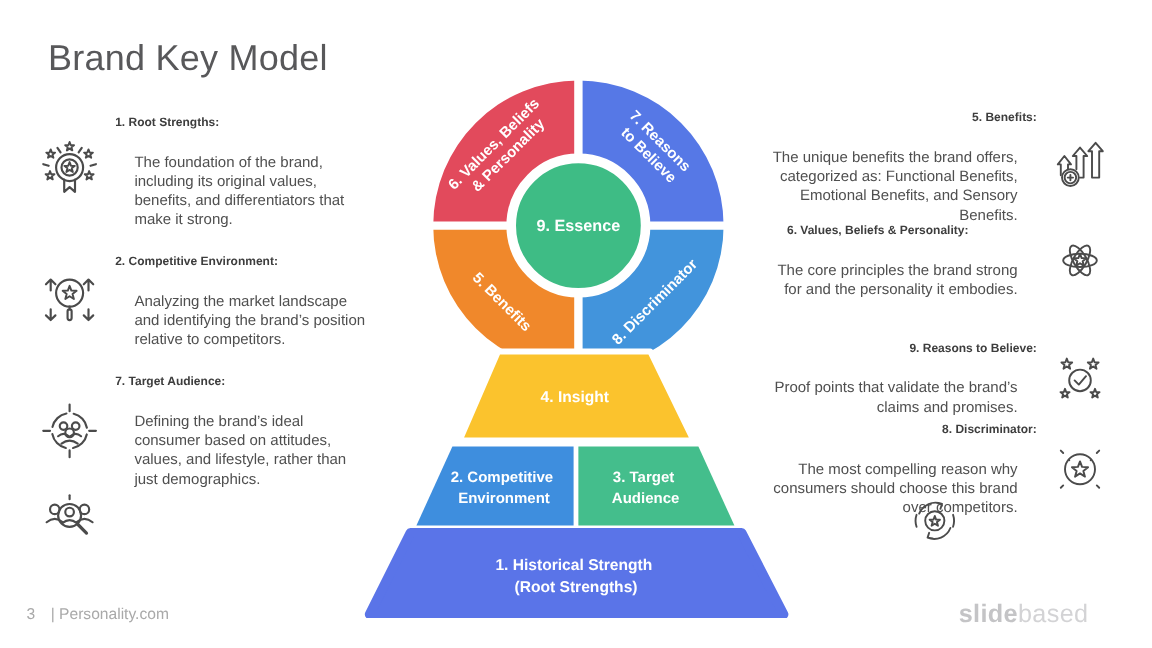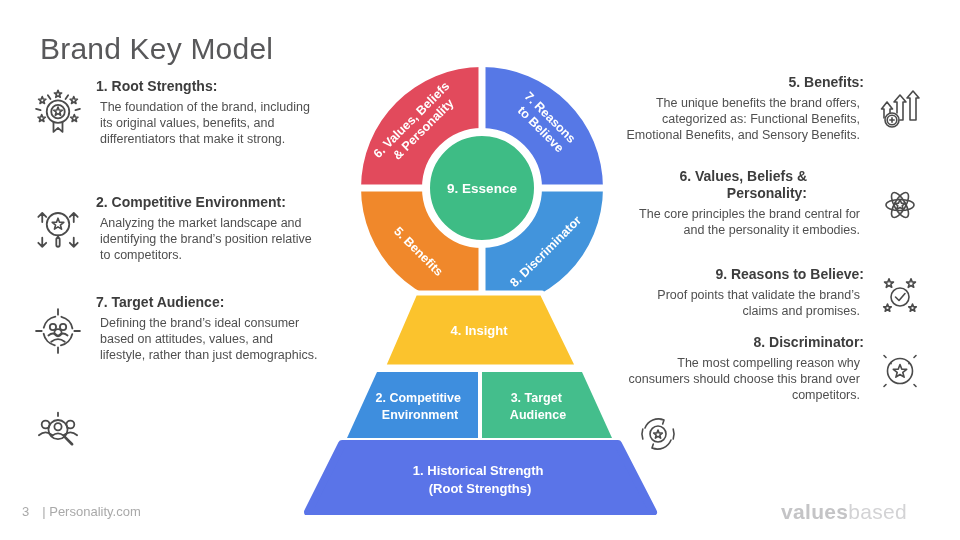--- a/index.html
+++ b/index.html
@@ -2,28 +2,28 @@
 <html><head>
 <meta charset="utf-8">
 <style>
   html,body { margin:0; padding:0; background:#fff; }
   .slide { position:relative; width:944px; height:540px; background:#ffffff; overflow:hidden;
            font-family:"Liberation Sans", sans-serif; }
   .title { position:absolute; left:40px; top:32px; font-size:30px; font-weight:500;
            color:#58585a; letter-spacing:.2px; }
 
   .item { position:absolute; display:flex; align-items:center; }
-  .item h3 { margin:0 0 3px 0; font-size:14px; font-weight:700; color:#3d3d3d; line-height:17px; }
-  .item p  { margin:4px; font-size:12.5px; color:#4f4f4f; line-height:16px; }
+  .item h3 { margin:16px 0 3px 0; font-size:10px; font-weight:700; color:#3d3d3d; line-height:17px; }
+  .item p  { margin:16px; font-size:12.5px; color:#4f4f4f; line-height:16px; }
 
   .left-item  { left:30px;  width:292px; }
   .left-item .icon { flex:0 0 56px; width:56px; margin-right:10px; display:flex; justify-content:center; }
   .left-item .txt  { width:226px; text-align:left; }
 
-  .right-item { left:622px; width:302px; }
+  .right-item { left:622px; width:302px;justify-content:center; }
   .right-item .txt  { width:242px; text-align:right; }
   .right-item .icon { flex:0 0 48px; width:48px; margin-left:12px; display:flex; justify-content:center; }
   .narrow { max-width:185px; margin-left:auto; }
 
   .icon svg { stroke:#4b4b4b; fill:none; stroke-width:1.6; stroke-linecap:round; stroke-linejoin:round; }
 
   .diagram { position:absolute; left:300px; top:55px; width:360px; height:460px; }
   .diagram text { font-family:"Liberation Sans", sans-serif; fill:#ffffff; font-weight:700; }
   .seg-label { font-size:12.5px; }
   .essence-label { font-size:13.5px; }
@@ -133,21 +133,21 @@
         <circle cx="16" cy="33" r="7" fill="#fff"></circle>
         <circle cx="16" cy="33" r="4.8"></circle>
         <path d="M16,30.8 L16,35.2 M13.8,33 L18.2,33"></path>
       </svg>
     </div>
   </div>
 
   <div class="item right-item" style="top:168px">
     <div class="txt">
       <h3 class="narrow">6. Values, Beliefs &amp; Personality:</h3>
-      <p>The core principles the brand central for and the personality it embodies.</p>
+      <p>The core principles the brand strong for and the personality it embodies.</p>
     </div>
     <div class="icon">
       <svg width="48" height="48" viewBox="0 0 48 48">
         <ellipse cx="24" cy="24" rx="14" ry="5.5"></ellipse>
         <ellipse cx="24" cy="24" rx="14" ry="5.5" transform="rotate(60 24 24)"></ellipse>
         <ellipse cx="24" cy="24" rx="14" ry="5.5" transform="rotate(120 24 24)"></ellipse>
         <use href="#st" transform="translate(24,24) scale(0.62)"></use>
       </svg>
     </div>
   </div>
@@ -238,16 +238,16 @@
       <tspan x="180" y="420">1. Historical Strength</tspan>
       <tspan x="180" y="438">(Root Strengths)</tspan>
     </text>
   </svg>
 
   <div class="footer">
     <span>3</span>
     <span>| Personality.com</span>
   </div>
   <div class="logo">
-    <span class="p1">values</span><span class="p2">based</span>
+    <span class="p1">slide</span><span class="p2">based</span>
   </div>
 
 </div>
 
 </body></html>

